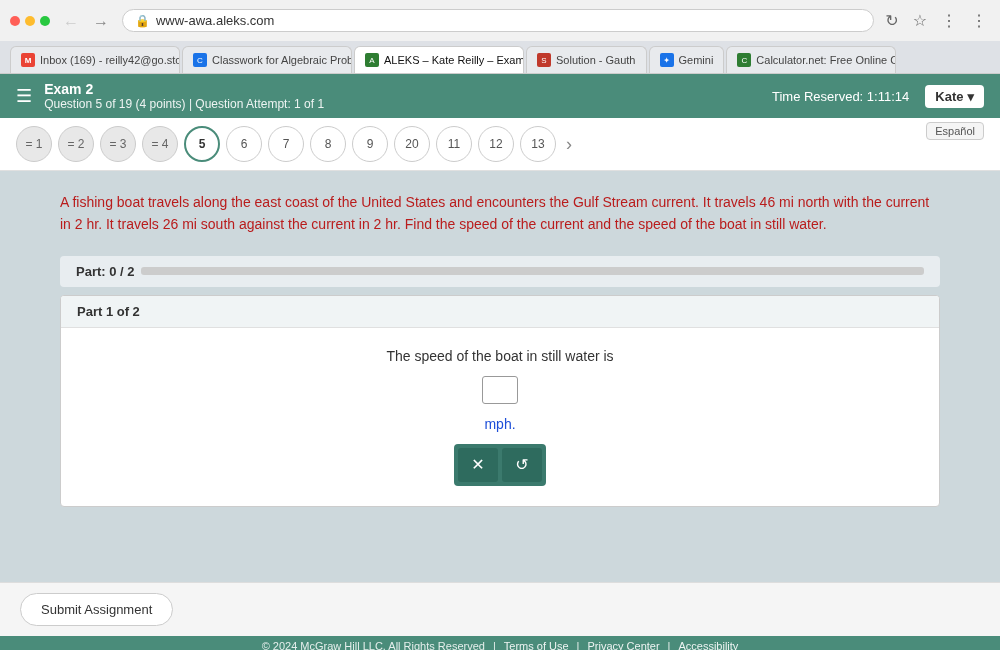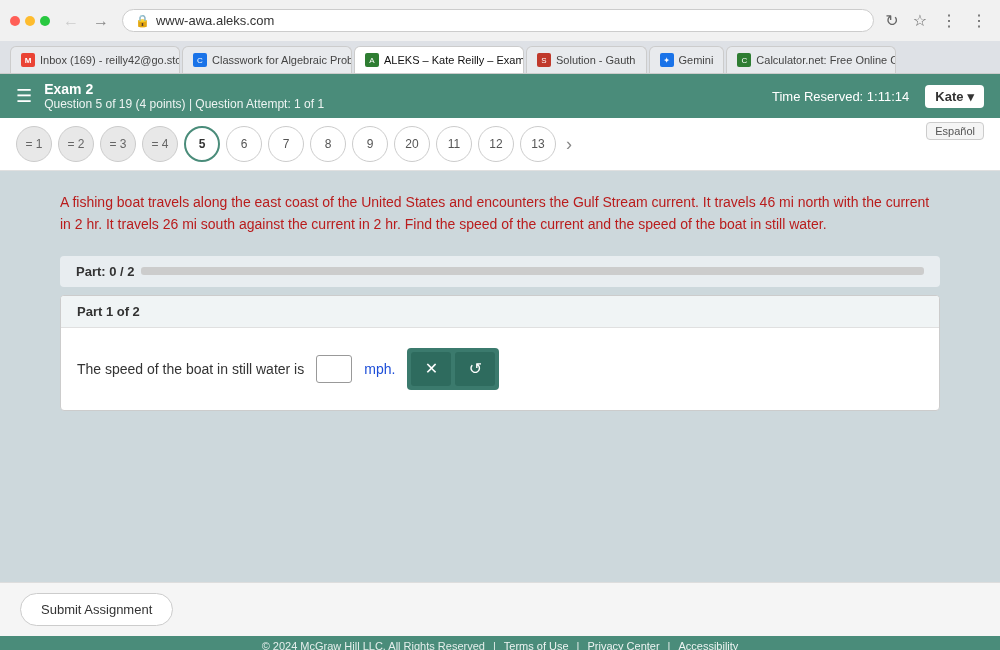--- a/index.html
+++ b/index.html
@@ -64,21 +64,21 @@
     .part-label { font-size: 13px; font-weight: bold; color: #333; white-space: nowrap; }
     .progress-bar-container { flex: 1; background: #ccc; border-radius: 3px; height: 8px; }
     .progress-bar-fill { background: #ccc; height: 100%; border-radius: 3px; }
 
     
     .part-box { border: 1px solid #ccc; border-radius: 4px; background: white; overflow: hidden; }
     .part-box-header { background: #f0f4f5; padding: 8px 16px; font-size: 13px; font-weight: bold; color: #333; border-bottom: 1px solid #e0e0e0; }
     .part-box-content { padding: 20px 16px; }
 
     
-    .answer-row { display: flex; align-items: center; gap: 12px; }
+    .answer-row { display: flex; align-items: center; gap: 12px; flex-direction: column; }
     .answer-text { font-size: 14px; color: #333; }
     .answer-input { width: 36px; height: 28px; border: 1px solid #999; border-radius: 3px; text-align: center; font-size: 14px; }
     .answer-unit { font-size: 14px; color: #1d4ed8; }
 
     
     .action-buttons { display: flex; gap: 4px; background: #3b7a6d; border-radius: 4px; padding: 4px; }
     .action-btn { width: 40px; height: 34px; border: none; border-radius: 3px; background: #2e6b5e; color: white; cursor: pointer; display: flex; align-items: center; justify-content: center; font-size: 16px; }
 
     
     .app-footer { background: #f5f5f5; border-top: 1px solid #ddd; padding: 10px 20px; display: flex; align-items: center; justify-content: space-between; }

